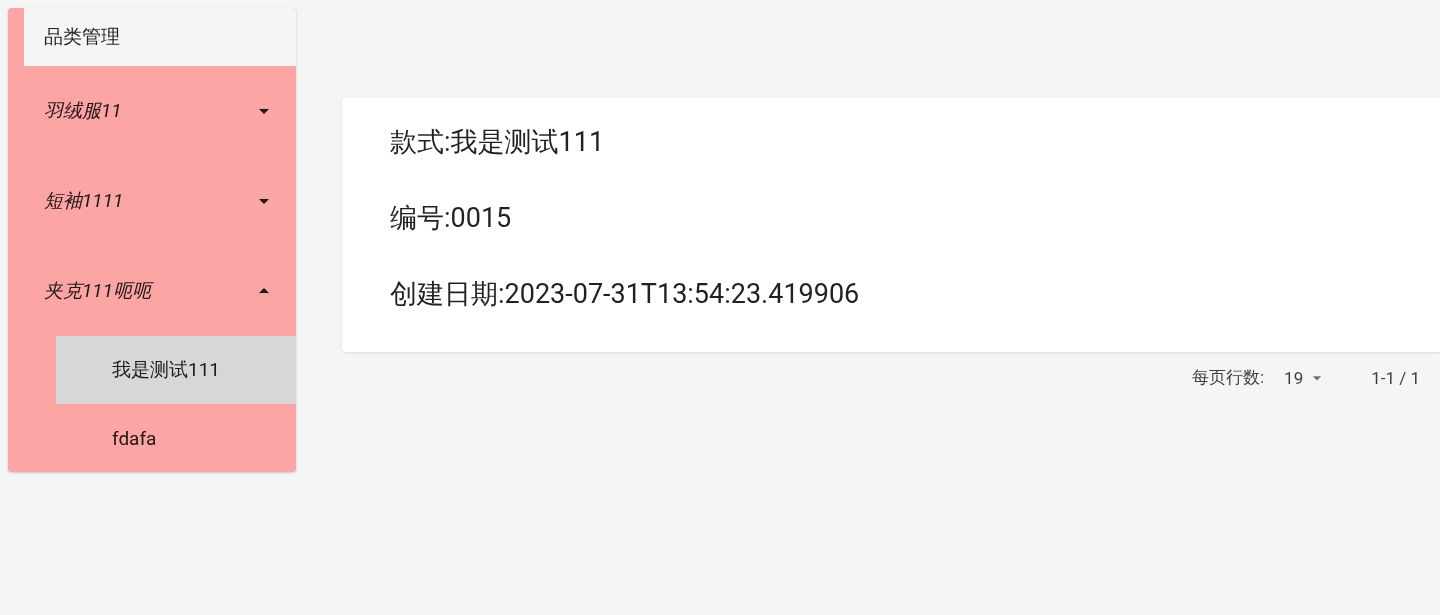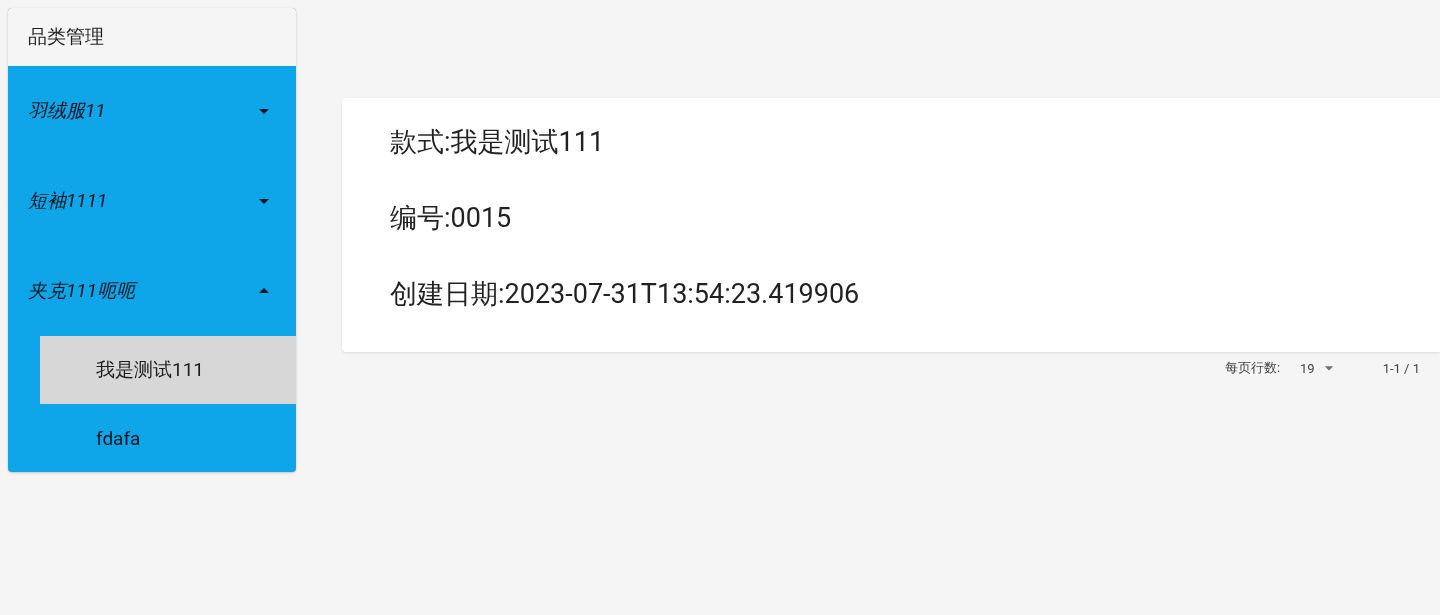--- a/index.html
+++ b/index.html
@@ -16,25 +16,26 @@
       color: rgba(0,0,0,0.87);
     }
     .layout {
       display: flex;
       width: 100%;
       height: 100%;
     }
     .sidebar {
       width: 288px;
       margin: 8px;
-      background: #0ea5e9;
+      background: #fca5a5;
       border-radius: 4px;
       box-shadow: 0 1px 3px rgba(0,0,0,0.12), 0 1px 2px rgba(0,0,0,0.08);
       align-self: flex-start;
       overflow: hidden;
+      padding-left: 16px;
     }
     .sidebar-header {
       background: #f5f5f5;
       padding: 16px 20px;
       font-size: 19px;
       font-weight: 400;
       color: rgba(0,0,0,0.87);
     }
     .sidebar-item {
       display: flex;
@@ -85,23 +86,23 @@
       line-height: 1.4;
       margin-bottom: 38px;
     }
     .card-line:last-child {
       margin-bottom: 11px;
     }
     .pagination {
       display: flex;
       align-items: center;
       justify-content: flex-end;
-      padding: 6px 20px 0 0;
+      padding: 14px 20px 0 0;
       gap: 44px;
-      font-size: 13px;
+      font-size: 17px;
       color: rgba(0,0,0,0.75);
     }
     .rows-per-page {
       display: flex;
       align-items: center;
       gap: 20px;
     }
     .rows-select {
       display: flex;
       align-items: center;

